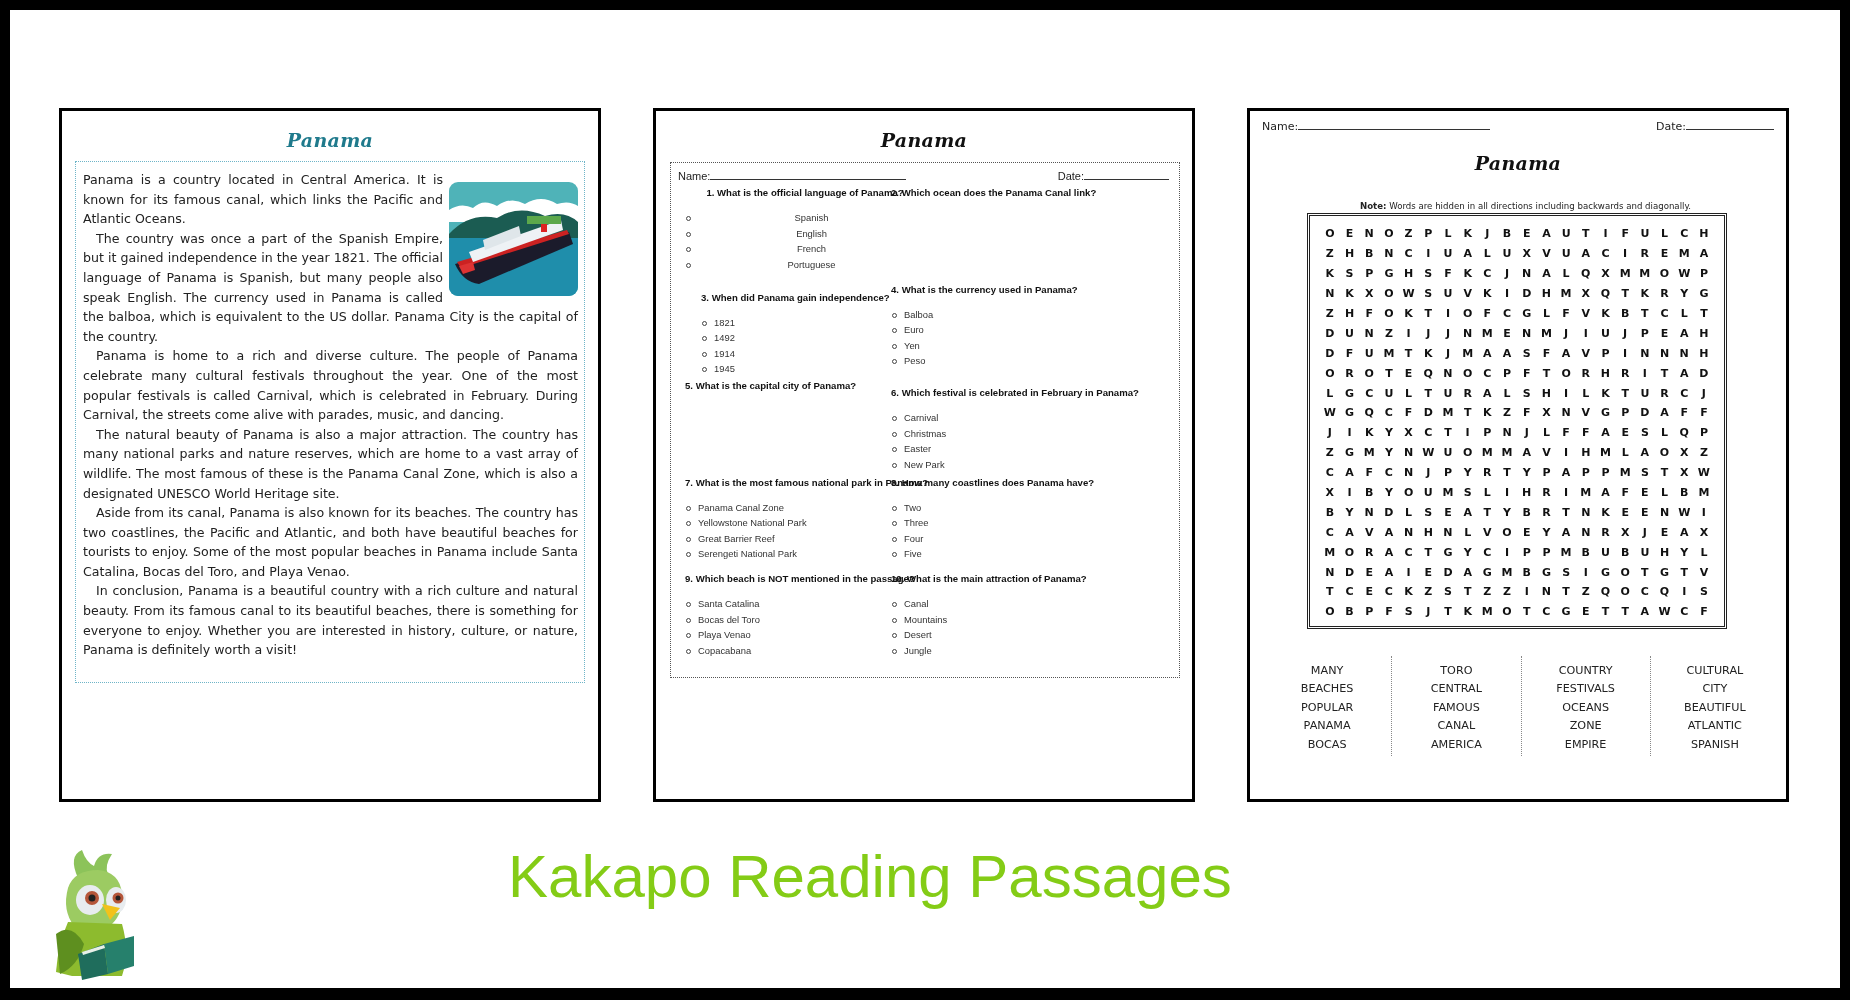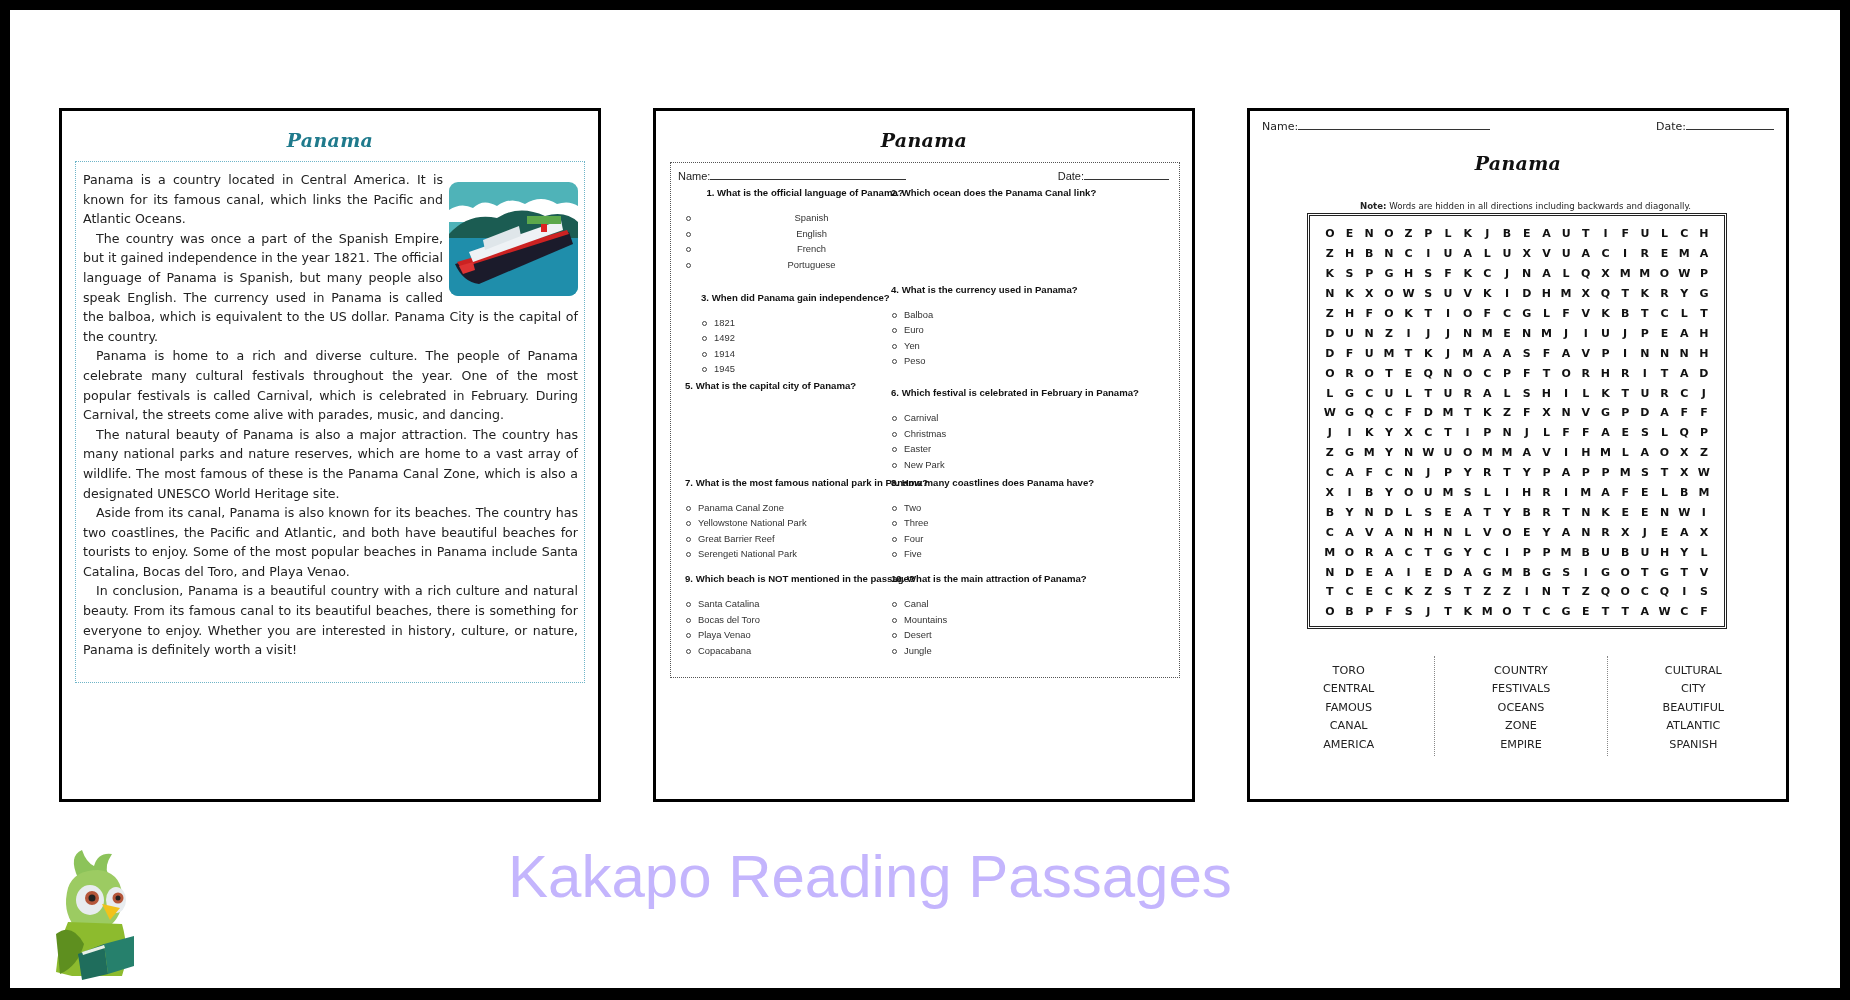--- a/index.html
+++ b/index.html
@@ -44,21 +44,21 @@
   .ws-note b { font-weight: bold; }
   .grid-box { position: absolute; left: 57px; top: 102px; width: 420px; height: 416px; border: 3px double #222; padding: 8px 10px 0 10px; }
   .grid-row { display: flex; height: 19.9px; align-items: center; }
   .grid-cell { width: 19.7px; text-align: center; font-family: "DejaVu Sans", sans-serif; font-weight: bold; font-size: 11px; color: #111; }
   .words { position: absolute; left: 13px; top: 545px; width: 516px; height: 100px; display: flex; }
   .word-col { flex: 1; display: flex; flex-direction: column; align-items: center; padding-top: 8px; border-left: 1px dotted #888; }
   .word-col:first-child { border-left: none; }
   .word { height: 21px; font-size: 11.2px; color: #222; font-family: "DejaVu Sans", sans-serif; }
 
   
-  .brand { position: absolute; left: 508px; top: 842px; font-family: "Liberation Sans", sans-serif; font-size: 60px; color: #c4b5fd; letter-spacing: 0px; white-space: nowrap; }
+  .brand { position: absolute; left: 508px; top: 842px; font-family: "Liberation Sans", sans-serif; font-size: 60px; color: #84cc16; letter-spacing: 0px; white-space: nowrap; }
   .mascot { position: absolute; left: 38px; top: 848px; width: 126px; height: 134px; }
 </style>
 </head>
 <body>
 
 <div class="canvas"></div>
 
 <div class="panel" id="p1">
   <div class="script-title">Panama</div>
   <div class="passage-box">
@@ -622,20 +622,27 @@
         <span class="grid-cell">T</span>
         <span class="grid-cell">T</span>
         <span class="grid-cell">A</span>
         <span class="grid-cell">W</span>
         <span class="grid-cell">C</span>
         <span class="grid-cell">F</span>
       </div>
     </div>
   <div class="words" id="word-list">
       <div class="word-col">
+        <div class="word">MANY</div>
+        <div class="word">BEACHES</div>
+        <div class="word">POPULAR</div>
+        <div class="word">PANAMA</div>
+        <div class="word">BOCAS</div>
+      </div>
+      <div class="word-col">
         <div class="word">TORO</div>
         <div class="word">CENTRAL</div>
         <div class="word">FAMOUS</div>
         <div class="word">CANAL</div>
         <div class="word">AMERICA</div>
       </div>
       <div class="word-col">
         <div class="word">COUNTRY</div>
         <div class="word">FESTIVALS</div>
         <div class="word">OCEANS</div>

